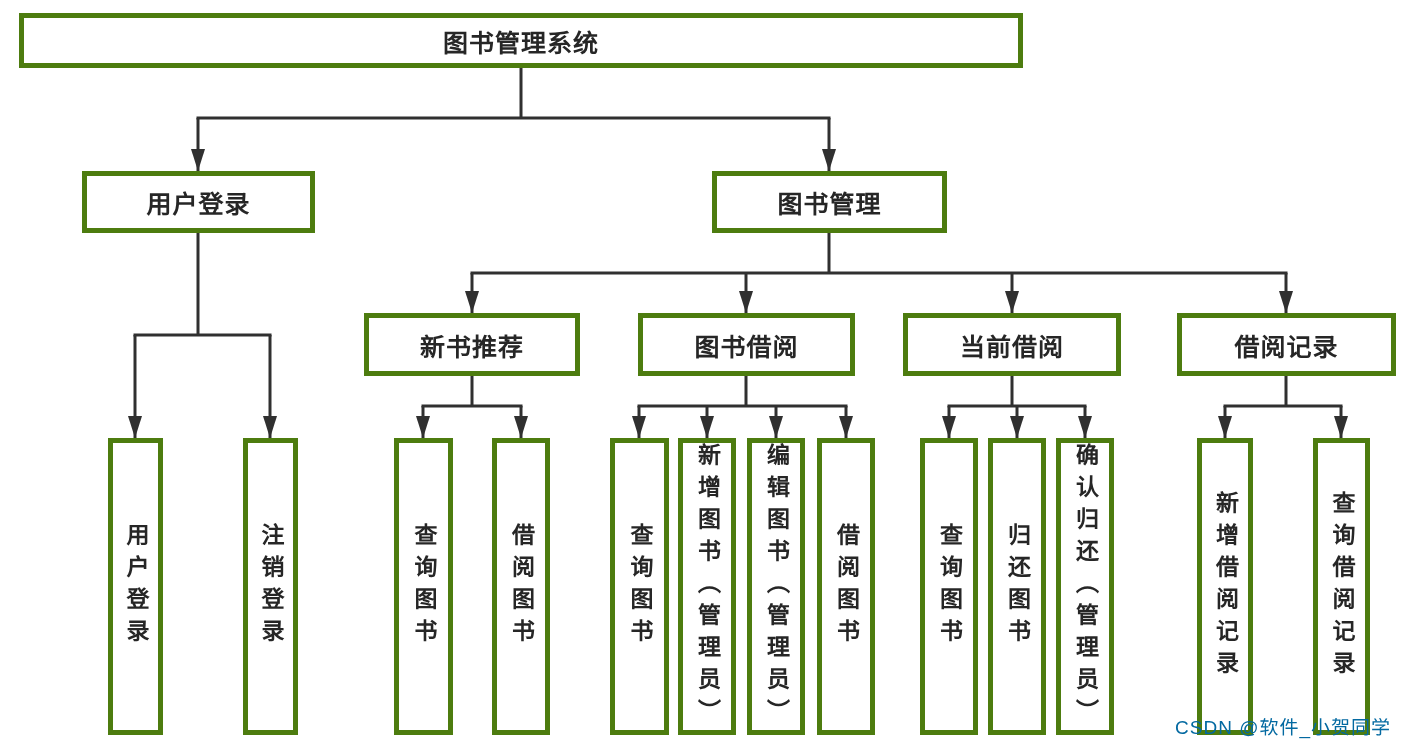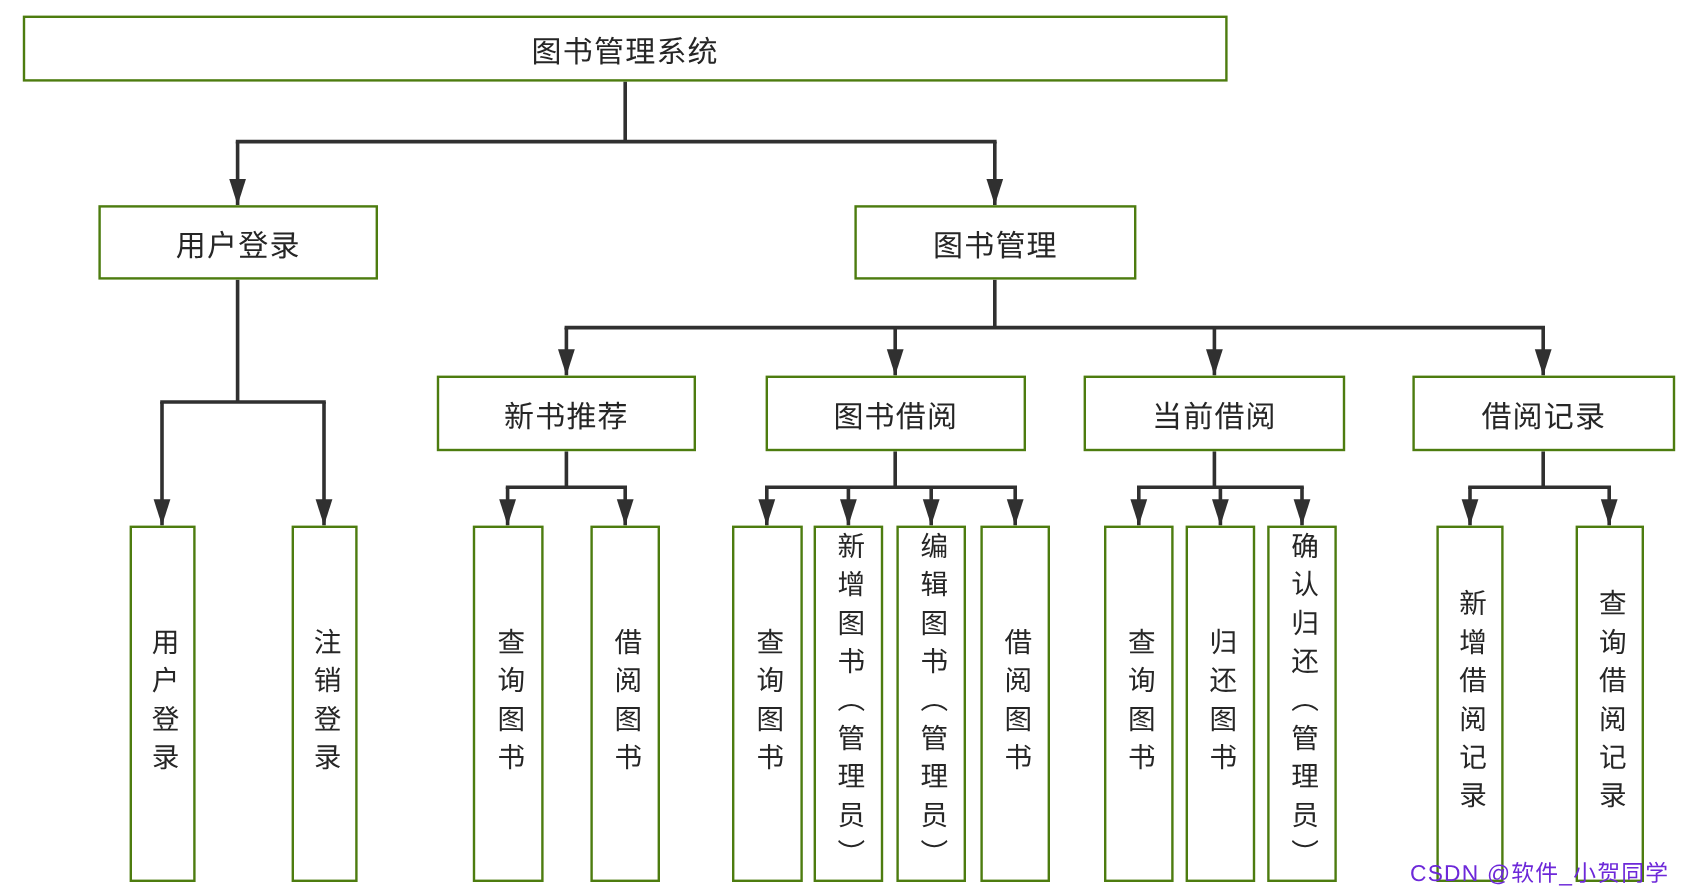--- a/index.html
+++ b/index.html
@@ -16,45 +16,46 @@
     overflow: hidden;
   }
   #connectors {
     position: absolute;
     left: 0; top: 0;
     z-index: 0;
   }
   .node {
     position: absolute;
     box-sizing: border-box;
-    border: 2px solid #4d7c0f;
+    border: 5px solid #4d7c0f;
     background: #ffffff;
     display: flex;
     align-items: center;
     justify-content: center;
     color: #262626;
     font-size: 25px;
     letter-spacing: 1px;
     z-index: 1;
     white-space: nowrap;
+    font-weight: bold;
   }
   .leaf {
     writing-mode: vertical-rl;
     text-orientation: mixed;
     font-size: 23px;
     letter-spacing: 9px;
     white-space: normal;
     line-height: 1;
   }
   #watermark {
     position: absolute;
     top: 712px;
     right: 14px;
     font-size: 19px;
-    color: #6d28d9;
+    color: #0369a1;
     letter-spacing: 1px;
     z-index: 2;
   }
 </style>
 </head>
 <body>
 
 <div id="canvas">
 
   <svg id="connectors" width="1405" height="747" viewBox="0 0 1405 747">

